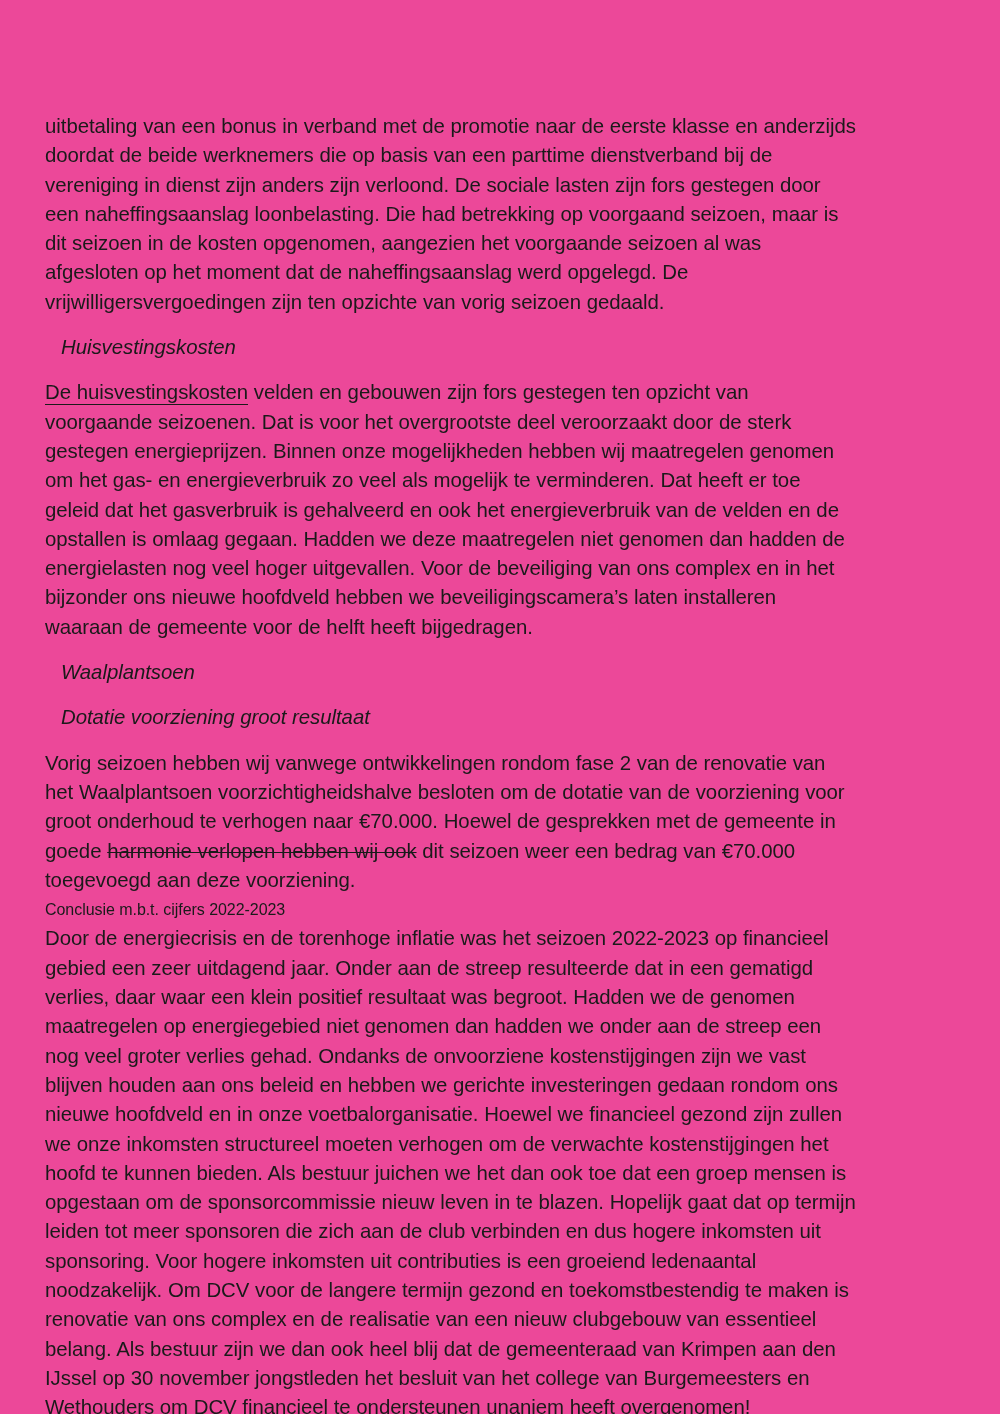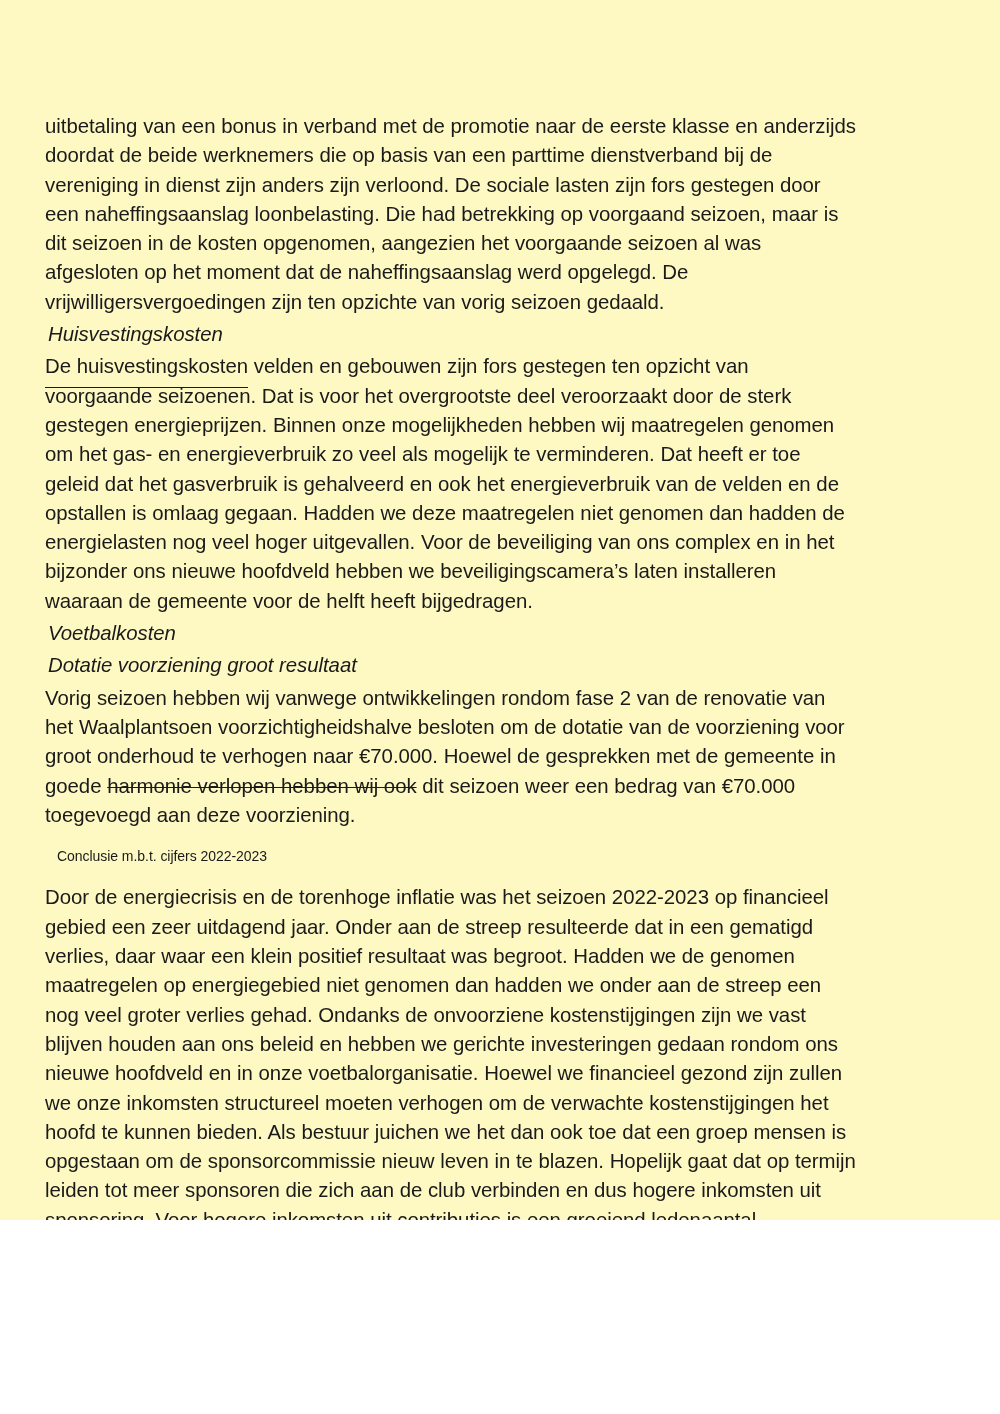--- a/index.html
+++ b/index.html
@@ -7,22 +7,22 @@
     margin: 0;
     padding: 0;
     background: #ffffff;
   }
   body {
     font-family: "Liberation Sans", "DejaVu Sans", sans-serif;
   }
   .page {
     position: relative;
     width: 1000px;
-    height: 1220px;
-    background: #fef9c3;
+    height: 1414px;
+    background: #ec4899;
     overflow: hidden;
     box-sizing: border-box;
   }
   .doc-body {
     position: absolute;
     left: 45px;
     top: 112px;
     width: 812px;
   }
   .para {
@@ -32,53 +32,53 @@
     letter-spacing: -0.05px;
     margin: 0;
     text-align: left;
     word-spacing: 0.1px;
   }
   .subhead {
     font-size: 20.4px;
     line-height: 29.3px;
     color: #1a1a1a;
     font-style: italic;
-    margin: 3px;
+    margin: 16px;
     letter-spacing: -0.05px;
   }
   .plainhead {
-    font-size: 14px;
+    font-size: 16px;
     line-height: 29.3px;
     color: #1a1a1a;
-    margin: 12px;
+    margin: 0;
     letter-spacing: -0.05px;
   }
   .strike {
     text-decoration: line-through;
     text-decoration-thickness: 1.4px;
     text-decoration-color: #1a1a1a;
   }
   .uline {
     border-bottom: 1.5px solid #1a1a1a;
-    padding-bottom: 10px;
+    padding-bottom: 1px;
   }
 </style>
 </head>
 <body>
 
 <div class="page">
   <div class="doc-body">
 
     <p class="para">uitbetaling van een bonus in verband met de promotie naar de eerste klasse en anderzijds doordat de beide werknemers die op basis van een parttime dienstverband bij de vereniging in dienst zijn anders zijn verloond. De sociale lasten zijn fors gestegen door een naheffingsaanslag loonbelasting. Die had betrekking op voorgaand seizoen, maar is dit seizoen in de kosten opgenomen, aangezien het voorgaande seizoen al was afgesloten op het moment dat de naheffingsaanslag werd opgelegd. De vrijwilligersvergoedingen zijn ten opzichte van vorig seizoen gedaald.</p>
 
     <p class="subhead">Huisvestingskosten</p>
 
     <p class="para"><span class="uline">De huisvestingskosten</span><span> velden en gebouwen zijn fors gestegen ten opzicht van voorgaande seizoenen. Dat is voor het overgrootste deel veroorzaakt door de sterk gestegen energieprijzen. Binnen onze mogelijkheden hebben wij maatregelen genomen om het gas- en energieverbruik zo veel als mogelijk te verminderen. Dat heeft er toe geleid dat het gasverbruik is gehalveerd en ook het energieverbruik van de velden en de opstallen is omlaag gegaan. Hadden we deze maatregelen niet genomen dan hadden de energielasten nog veel hoger uitgevallen. Voor de beveiliging van ons complex en in het bijzonder ons nieuwe hoofdveld hebben we beveiligingscamera’s laten installeren waaraan de gemeente voor de helft heeft bijgedragen.</span></p>
 
-    <p class="subhead">Voetbalkosten</p>
+    <p class="subhead">Waalplantsoen</p>
 
 
     <p class="subhead">Dotatie voorziening groot resultaat</p>
 
     <p class="para"><span>Vorig seizoen hebben wij vanwege ontwikkelingen rondom fase 2 van de renovatie van het Waalplantsoen voorzichtigheidshalve besloten om de dotatie van de voorziening voor groot onderhoud te verhogen naar €70.000. Hoewel de gesprekken met de gemeente in goede </span><span class="strike">harmonie verlopen hebben wij ook</span><span> dit seizoen weer een bedrag van €70.000 toegevoegd aan deze voorziening.</span></p>
 
     <p class="plainhead">Conclusie m.b.t. cijfers 2022-2023</p>
 
     <p class="para">Door de energiecrisis en de torenhoge inflatie was het seizoen 2022-2023 op financieel gebied een zeer uitdagend jaar. Onder aan de streep resulteerde dat in een gematigd verlies, daar waar een klein positief resultaat was begroot. Hadden we de genomen maatregelen op energiegebied niet genomen dan hadden we onder aan de streep een nog veel groter verlies gehad. Ondanks de onvoorziene kostenstijgingen zijn we vast blijven houden aan ons beleid en hebben we gerichte investeringen gedaan rondom ons nieuwe hoofdveld en in onze voetbalorganisatie. Hoewel we financieel gezond zijn zullen we onze inkomsten structureel moeten verhogen om de verwachte kostenstijgingen het hoofd te kunnen bieden. Als bestuur juichen we het dan ook toe dat een groep mensen is opgestaan om de sponsorcommissie nieuw leven in te blazen. Hopelijk gaat dat op termijn leiden tot meer sponsoren die zich aan de club verbinden en dus hogere inkomsten uit sponsoring. Voor hogere inkomsten uit contributies is een groeiend ledenaantal noodzakelijk. Om DCV voor de langere termijn gezond en toekomstbestendig te maken is renovatie van ons complex en de realisatie van een nieuw clubgebouw van essentieel belang. Als bestuur zijn we dan ook heel blij dat de gemeenteraad van Krimpen aan den IJssel op 30 november jongstleden het besluit van het college van Burgemeesters en Wethouders om DCV financieel te ondersteunen unaniem heeft overgenomen!</p>
 

